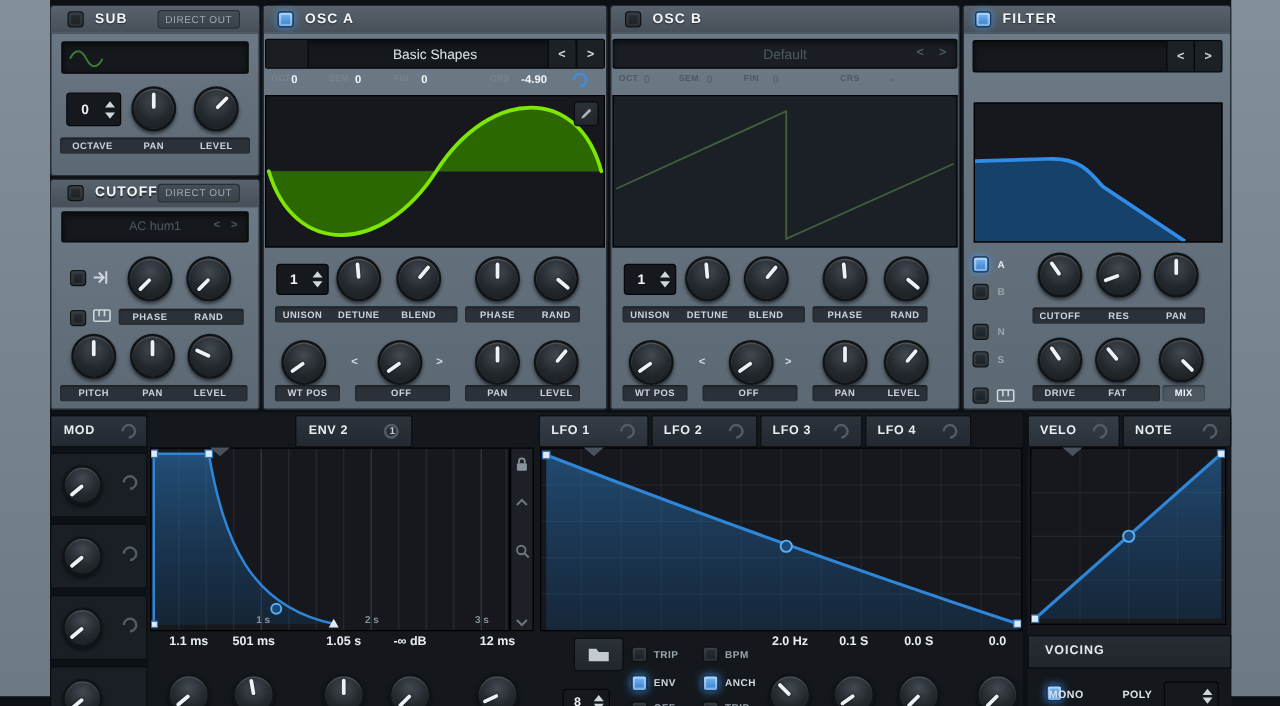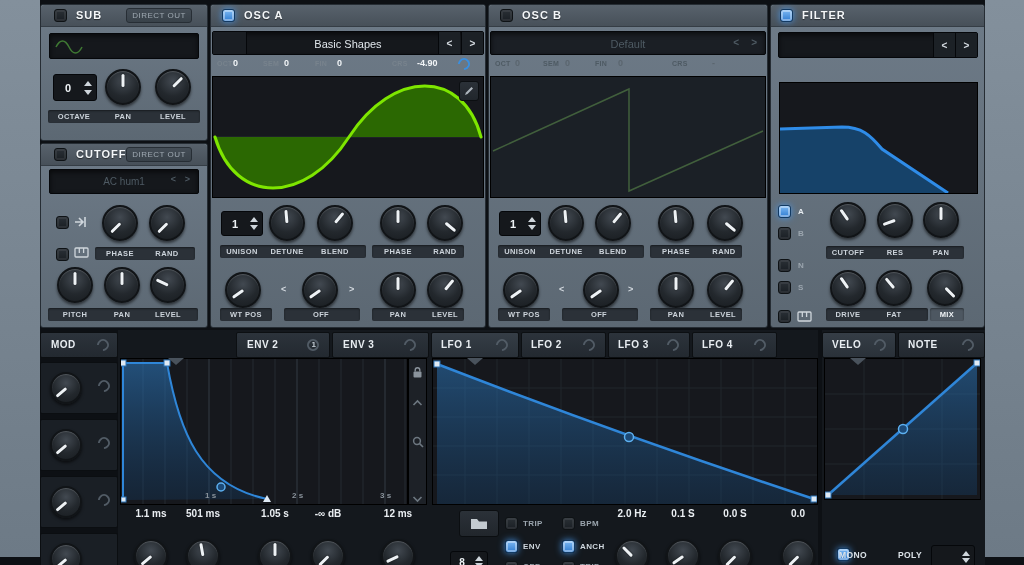--- a/index.html
+++ b/index.html
@@ -365,24 +365,20 @@
   <div class="knob k32" style="left:50px;top:543px;--rot:-130deg">
       <i class="ptr"></i>
     </div>
 
   <div class="abs" style="left:118px;top:330px;width:700px;height:235px;background:#14181d"></div>
 
   <div class="tab" style="left:236px;width:94px">
     <span class="tablabel" style="left:10px">ENV 2</span>
     <div class="ring" style="right:10px;top:6px;border-bottom-color:#525c66"></div>
     <span class="abs" style="right:13px;top:7px;font-size:8px;font-weight:bold;color:#c3ccd4">1</span>
-  </div>
-  <div class="tab" style="left:332px;width:97px">
-    <span class="tablabel" style="left:10px">ENV 3</span>
-    <div class="ring" style="right:12px;top:6px"></div>
   </div>
   <div class="tab lite" style="left:431px;width:88px">
     <span class="tablabel" style="left:9px">LFO 1</span>
     <div class="ring" style="right:10px;top:6px"></div>
   </div>
   <div class="tab" style="left:521px;width:85px">
     <span class="tablabel" style="left:9px">LFO 2</span>
     <div class="ring" style="right:10px;top:6px"></div>
   </div>
   <div class="tab" style="left:608px;width:82px">
@@ -576,20 +572,23 @@
           <line x1="0" y1="105" x2="155" y2="105"></line>
       </g>
       <path d="M3,136 L152,4 L152,136 Z" fill="url(#gVel)"></path>
       <path d="M3,136 L152,4" stroke="#2f86d8" stroke-width="2.5" fill="none"></path>
       <rect x="0" y="133" width="6" height="6" fill="#dfeaf4" stroke="#2d74b8"></rect>
       <rect x="149" y="1" width="6" height="6" fill="#dfeaf4" stroke="#2d74b8"></rect>
       <circle cx="78" cy="70" r="4.5" fill="#1c4a78" stroke="#5db0f0" stroke-width="1.5"></circle>
     </svg>
   </div>
   <div class="notch" style="left:858px;top:358px"></div>
+  <div class="abs" style="left:822px;top:508px;width:163px;height:27px;background:linear-gradient(#272d34,#21262c);border:1px solid #0b0e11">
+    <span class="abs" style="left:13px;top:6px;font-size:10px;font-weight:bold;letter-spacing:.8px;color:#e4e9ee">VOICING</span>
+  </div>
   <div class="chk on" style="left:837px;top:548px"></div>
   <div class="cblabel" style="left:839px;top:550px;color:#dbe2e8;font-size:8.5px">MONO</div>
   <div class="cblabel" style="left:898px;top:550px;color:#dbe2e8;font-size:8.5px">POLY</div>
   <div class="step" style="left:931px;top:545px;width:44px;height:24px">
     <i class="uarr"></i>
       <i class="darr"></i>
   </div>
 </div>
 
 </body></html>

